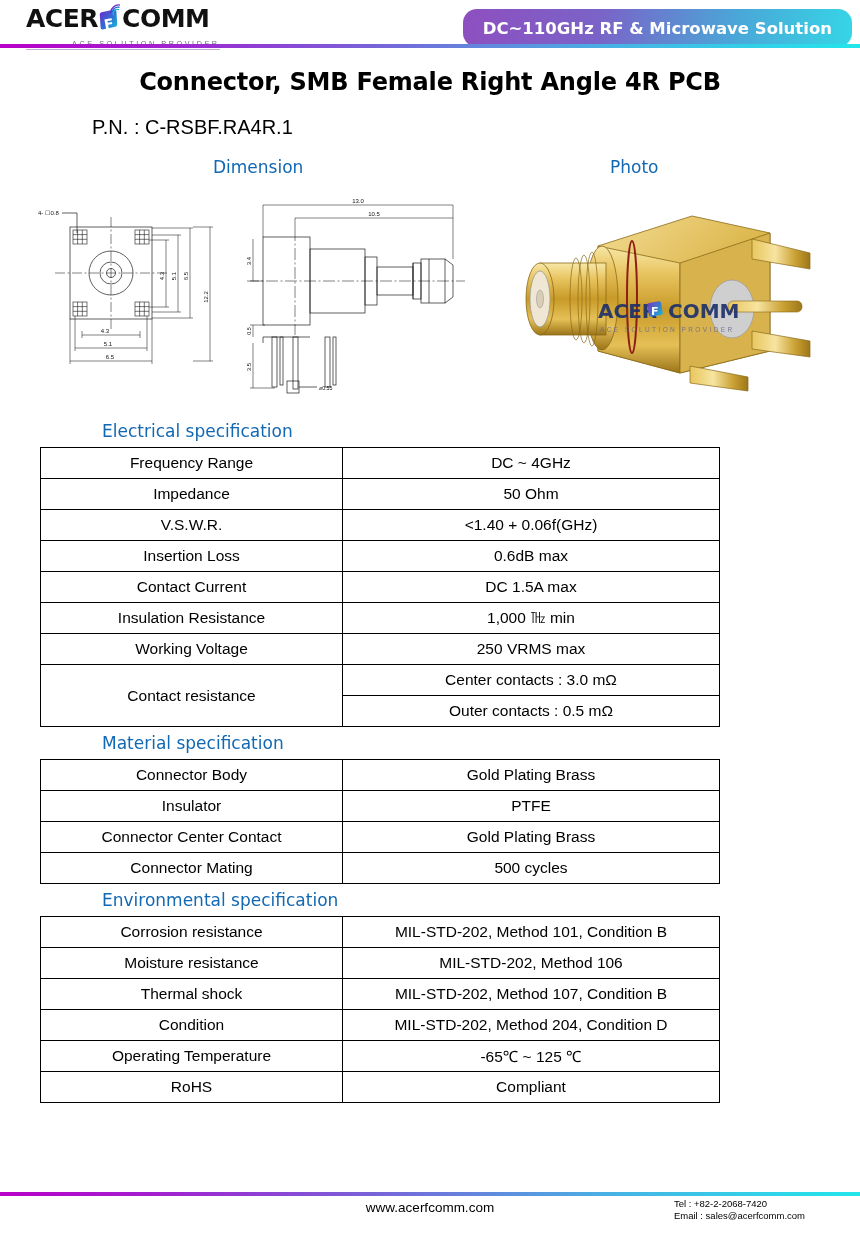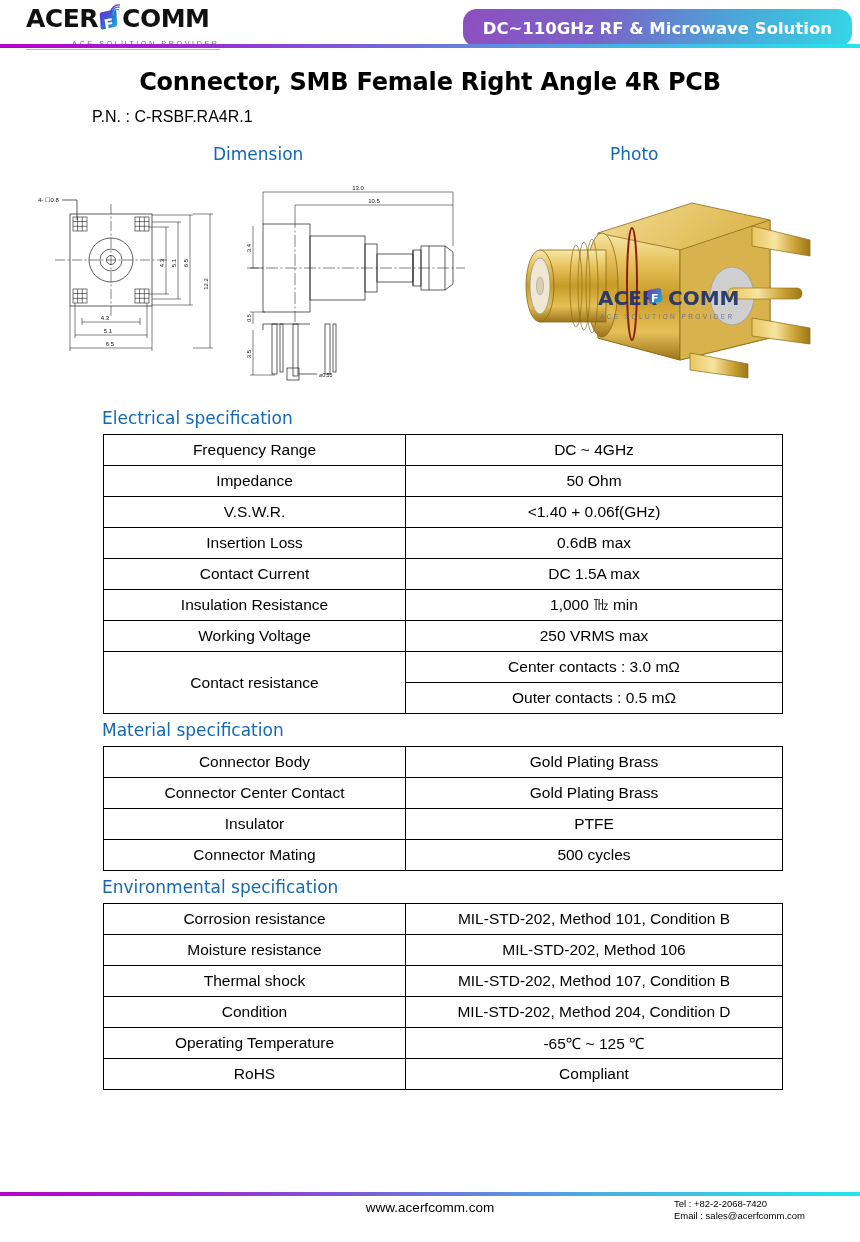--- a/index.html
+++ b/index.html
@@ -113,23 +113,23 @@
   
   .title {
     margin-top: 22px;
     text-align: center;
     font-family: "DejaVu Sans", sans-serif;
     font-size: 24px;
     font-weight: bold;
     letter-spacing: -0.2px;
   }
   .pn {
-    margin-top: 12px;
+    margin-top: 20px;
     padding-left: 92px;
-    font-size: 16px;
+    font-size: 20px;
     font-family: "Liberation Sans", sans-serif;
   }
 
   
   .sec-head {
     color: #1268b3;
     font-family: "DejaVu Sans", sans-serif;
     font-weight: normal;
     font-size: 17px;
   }
@@ -160,21 +160,21 @@
 
   
   .block { margin-top: 6px; }
   .block h3 {
     margin: 0 0 6px 17px;
     padding-left: 85px;
   }
   table.spec {
     border-collapse: collapse;
     width: 680px;
-    margin-left: 103px;
+    margin-left: 40px;
     table-layout: fixed;
   }
   table.spec td {
     border: 1.6px solid #000;
     height: 30px;
     text-align: center;
     font-size: 15.5px;
     font-family: "Liberation Sans", sans-serif;
     padding: 0 4px;
   }
@@ -507,26 +507,26 @@
 
 <div class="block">
   <h3 class="sec-head">Material specification</h3>
   <table class="spec material">
     <tbody>
       <tr>
         <td class="k">Connector Body</td>
         <td>Gold Plating Brass</td>
       </tr>
       <tr>
+        <td class="k">Insulator</td>
+        <td>PTFE</td>
+      </tr>
+      <tr>
         <td class="k">Connector Center Contact</td>
         <td>Gold Plating Brass</td>
-      </tr>
-      <tr>
-        <td class="k">Insulator</td>
-        <td>PTFE</td>
       </tr>
       <tr>
         <td class="k">Connector Mating</td>
         <td>500 cycles</td>
       </tr>
     </tbody>
   </table>
 </div>
 
 <div class="block">

